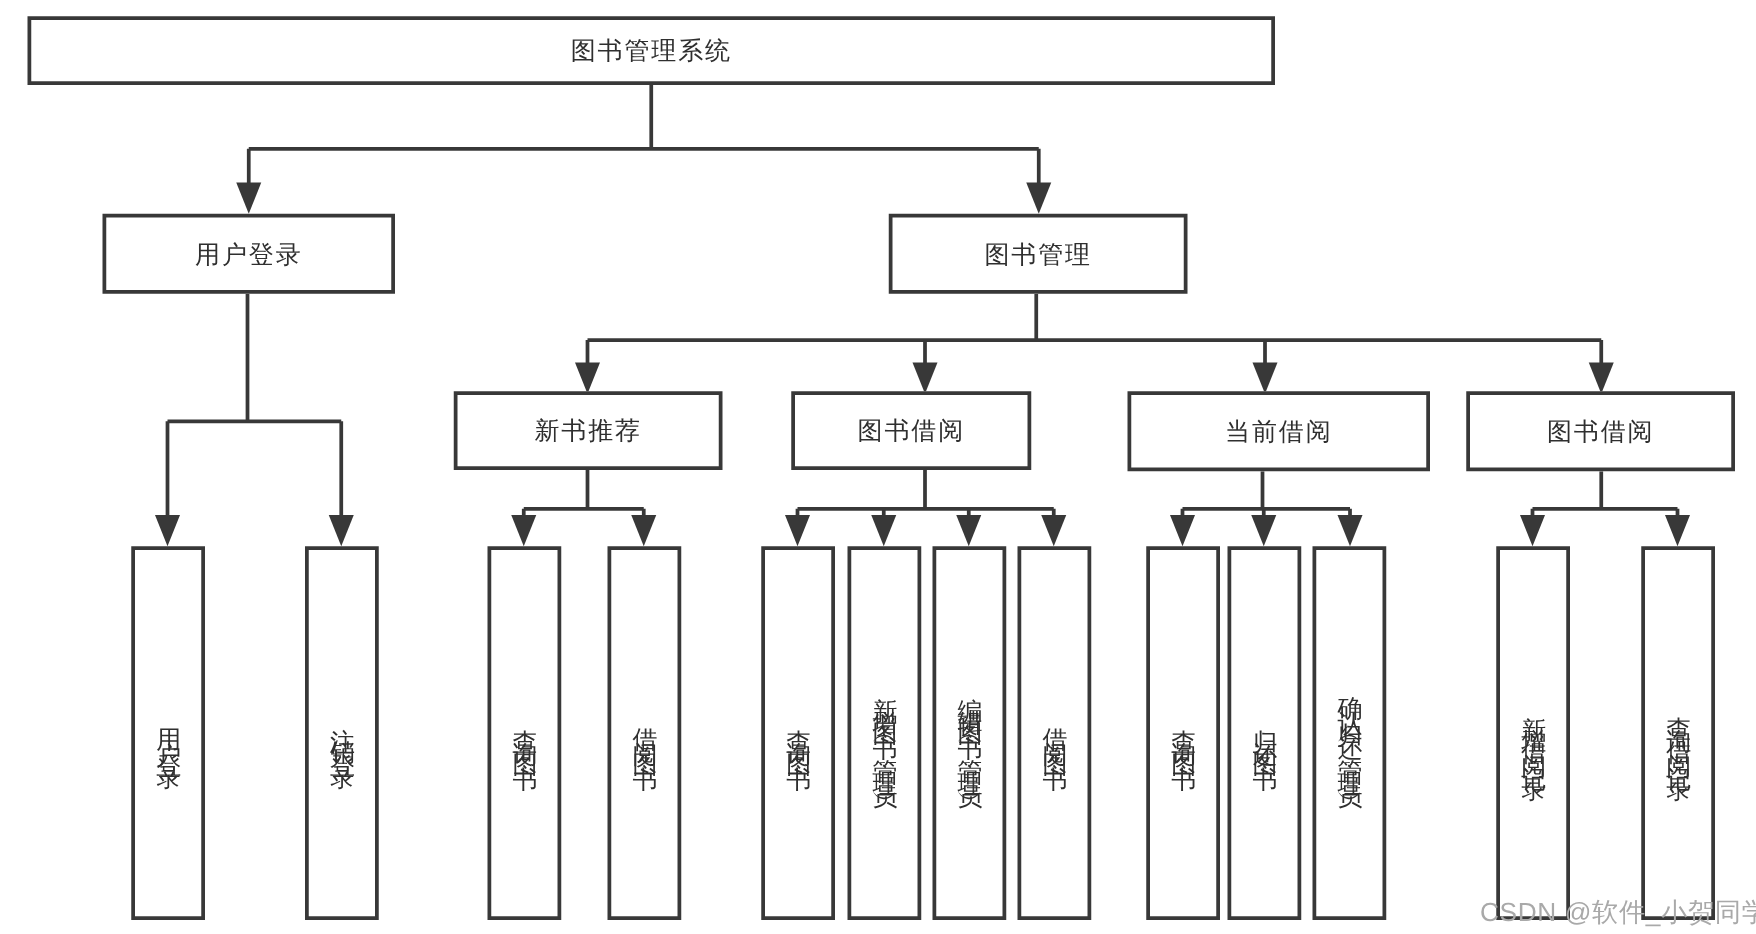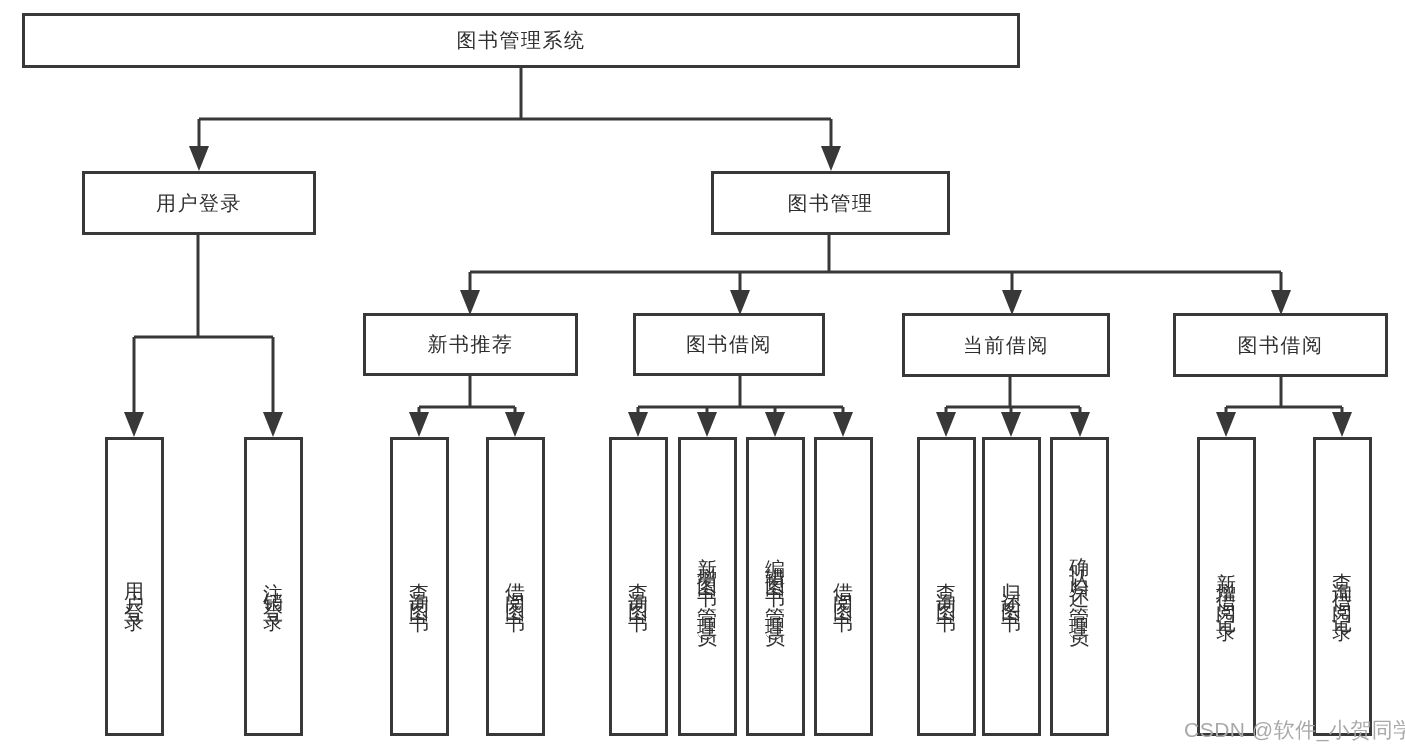--- a/index.html
+++ b/index.html
@@ -130,21 +130,21 @@
   <div class="node h" style="left:711px; top:171px; width:239px; height:64px;">
     <span>图书管理</span>
   </div>
 
   <div class="node h" style="left:363px; top:313px; width:215px; height:63px;">
     <span>新书推荐</span>
   </div>
   <div class="node h" style="left:633px; top:313px; width:192px; height:63px;">
     <span>图书借阅</span>
   </div>
-  <div class="node h" style="left:902px; top:313px; width:208px; height:64px;">
+  <div class="node h" style="left:902px; top:313px; width:242px; height:64px;">
     <span>当前借阅</span>
   </div>
   <div class="node h" style="left:1173px; top:313px; width:215px; height:64px;">
     <span>图书借阅</span>
   </div>
 
   <div class="node v" style="left:105px;">
     <span>用户登录</span>
   </div>
   <div class="node v" style="left:244px;">

